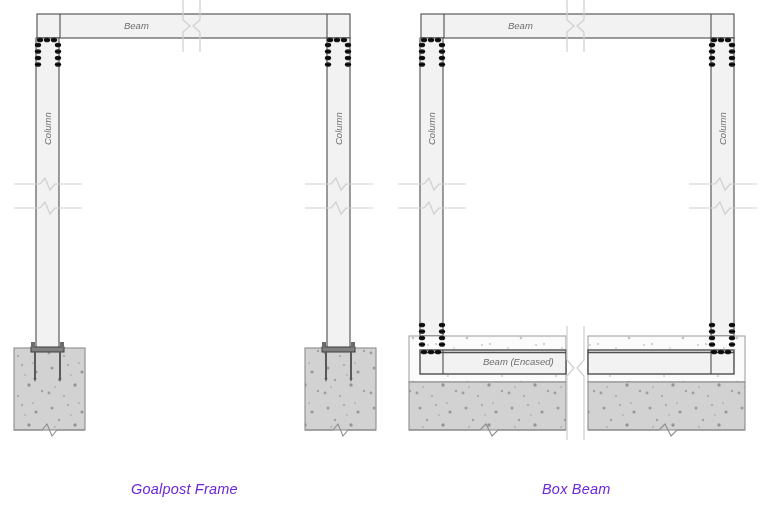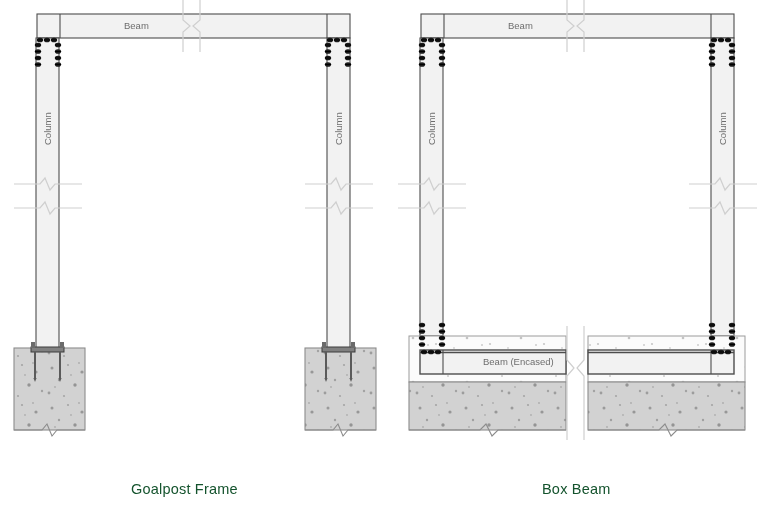--- a/index.html
+++ b/index.html
@@ -1,20 +1,20 @@
 <!DOCTYPE html>
 <html><head>
 <meta charset="utf-8">
 <style>
   html,body{margin:0;padding:0;background:#ffffff;}
   body{width:768px;height:508px;overflow:hidden;
        font-family:"Liberation Sans","DejaVu Sans",sans-serif;}
-  #stage{position:relative;width:768px;height:508px;background:#fff;}
+  #stage{position:relative;width:768px;height:508px;background:#fff;font-style:italic;}
   svg{display:block;}
-  .cap{position:absolute;font-size:14.5px;color:#14532d;letter-spacing:.2px;
+  .cap{position:absolute;font-size:14.5px;color:#6d28d9;letter-spacing:.2px;
        white-space:nowrap;}
   #cap-goalpost{left:131px;top:481px;}
   #cap-box{left:542px;top:481px;}
 </style>
 </head>
 <body>
 
 <div id="stage">
 
   <svg width="768" height="508" viewBox="0 0 768 508">

